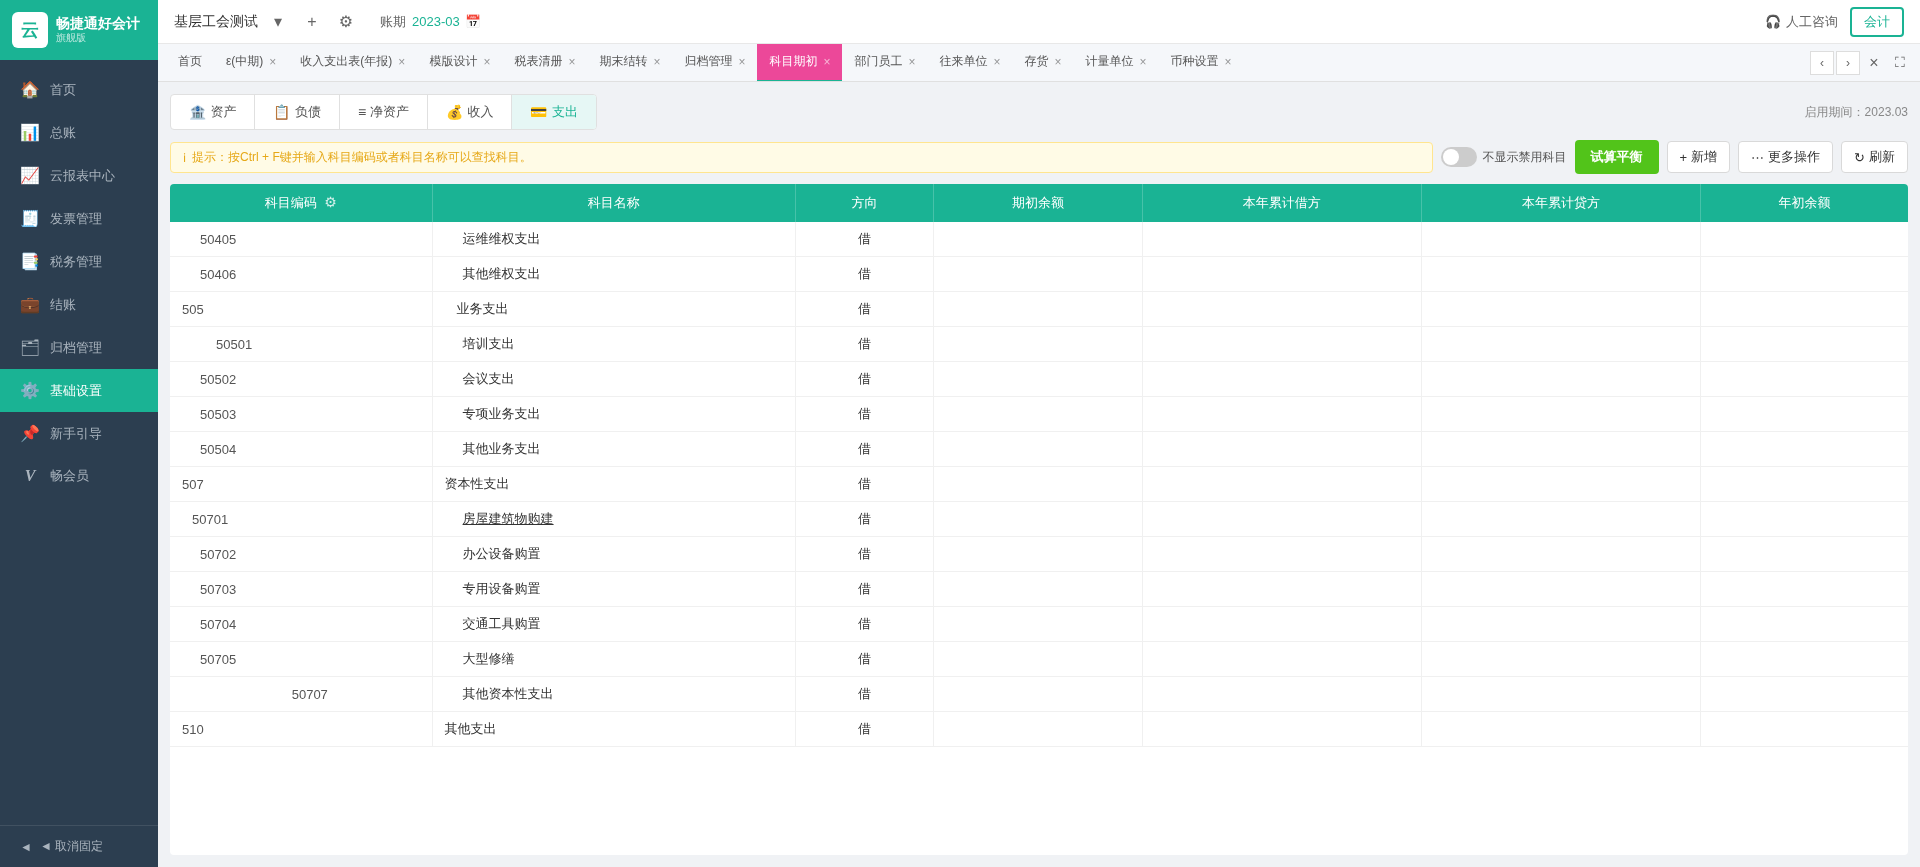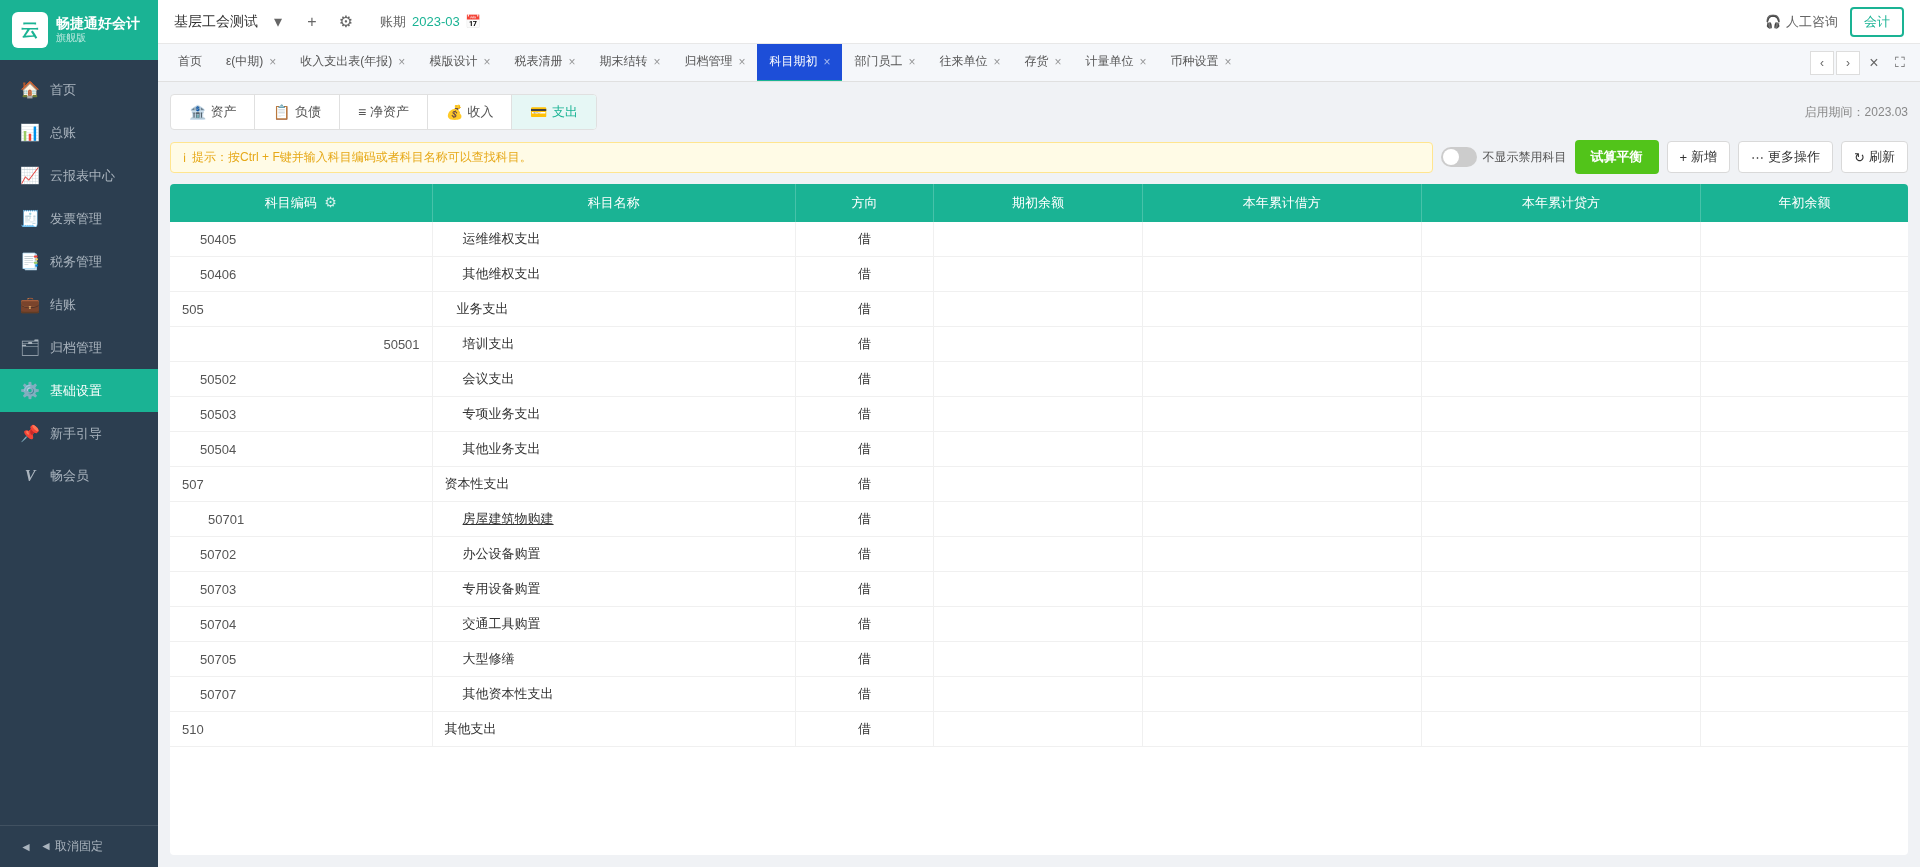--- a/index.html
+++ b/index.html
@@ -28,21 +28,21 @@
     .topbar-period { display: flex; align-items: center; gap: 6px; font-size: 13px; color: #333; margin-left: 8px; }
     .period-label { color: #666; }
     .period-value { font-weight: 500; color: #1ab394; }
     .topbar-right { margin-left: auto; display: flex; align-items: center; gap: 12px; }
     .service-btn { display: flex; align-items: center; gap: 4px; color: #666; cursor: pointer; font-size: 13px; }
     .account-btn { border: 2px solid #1ab394; color: #1ab394; padding: 4px 12px; border-radius: 4px; cursor: pointer; font-size: 13px; font-weight: normal; background: none; }
 
     
     .tabbar { background: #f5f7fa; border-bottom: 1px solid #e0e0e0; display: flex; align-items: center; padding: 0 8px; height: 38px; overflow: hidden; }
     .tab { display: flex; align-items: center; gap: 4px; padding: 6px 12px; font-size: 12px; color: #555; cursor: pointer; white-space: nowrap; border-bottom: 2px solid transparent; height: 38px; }
-    .tab.active { color: #fff; background: #1d4ed8; border-bottom: 2px solid #1ab394; }
+    .tab.active { color: #fff; background: #ec4899; border-bottom: 2px solid #1ab394; }
     .tab-close { font-size: 12px; color: inherit; opacity: 0.6; margin-left: 2px; }
     .tabbar-arrows { display: flex; gap: 2px; margin-left: auto; }
     .tabbar-arrow { width: 24px; height: 24px; border: 1px solid #ddd; background: white; cursor: pointer; display: flex; align-items: center; justify-content: center; font-size: 12px; color: #666; }
     .tabbar-close { width: 24px; height: 24px; border: none; background: none; cursor: pointer; font-size: 16px; color: #666; display: flex; align-items: center; justify-content: center; }
 
     
     .content { flex: 1; display: flex; flex-direction: column; overflow: hidden; background: #f0f2f5; padding: 12px; gap: 10px; }
 
     
     .subtabs { display: flex; align-items: center; gap: 0; background: white; border-radius: 4px; overflow: hidden; border: 1px solid #e0e0e0; width: fit-content; }
@@ -322,21 +322,21 @@
               <tr>
     <td style="padding-left:12px;text-align:left;">505</td>
     <td style="text-align:left;padding-left:24px;">业务支出</td>
     <td>借</td>
     <td></td>
     <td></td>
     <td></td>
     <td></td>
   </tr>
               <tr>
-    <td style="padding-left:30px;text-align:right;">50501</td>
+    <td style="padding-left:46px;text-align:left;">50501</td>
     <td style="text-align:left;padding-left:30px;">培训支出</td>
     <td>借</td>
     <td></td>
     <td></td>
     <td></td>
     <td></td>
   </tr>
               <tr>
     <td style="padding-left:30px;text-align:left;">50502</td>
     <td style="text-align:left;padding-left:30px;">会议支出</td>
@@ -367,21 +367,21 @@
               <tr>
     <td style="padding-left:12px;text-align:left;">507</td>
     <td style="text-align:left;padding-left:12px;">资本性支出</td>
     <td>借</td>
     <td></td>
     <td></td>
     <td></td>
     <td></td>
   </tr>
               <tr>
-    <td style="padding-left:38px;text-align:left;">50701</td>
+    <td style="padding-left:22px;text-align:left;">50701</td>
     <td style="text-align:left;padding-left:30px;text-decoration:underline;">房屋建筑物购建</td>
     <td>借</td>
     <td></td>
     <td></td>
     <td></td>
     <td></td>
   </tr>
               <tr>
     <td style="padding-left:30px;text-align:left;">50702</td>
     <td style="text-align:left;padding-left:30px;">办公设备购置</td>
@@ -412,21 +412,21 @@
               <tr>
     <td style="padding-left:30px;text-align:left;">50705</td>
     <td style="text-align:left;padding-left:30px;">大型修缮</td>
     <td>借</td>
     <td></td>
     <td></td>
     <td></td>
     <td></td>
   </tr>
               <tr>
-    <td style="padding-left:30px;text-align:left;">50707</td>
+    <td style="padding-left:30px;text-align:center;">50707</td>
     <td style="text-align:left;padding-left:30px;">其他资本性支出</td>
     <td>借</td>
     <td></td>
     <td></td>
     <td></td>
     <td></td>
   </tr>
               <tr>
     <td style="padding-left:12px;text-align:left;">510</td>
     <td style="text-align:left;padding-left:12px;">其他支出</td>

